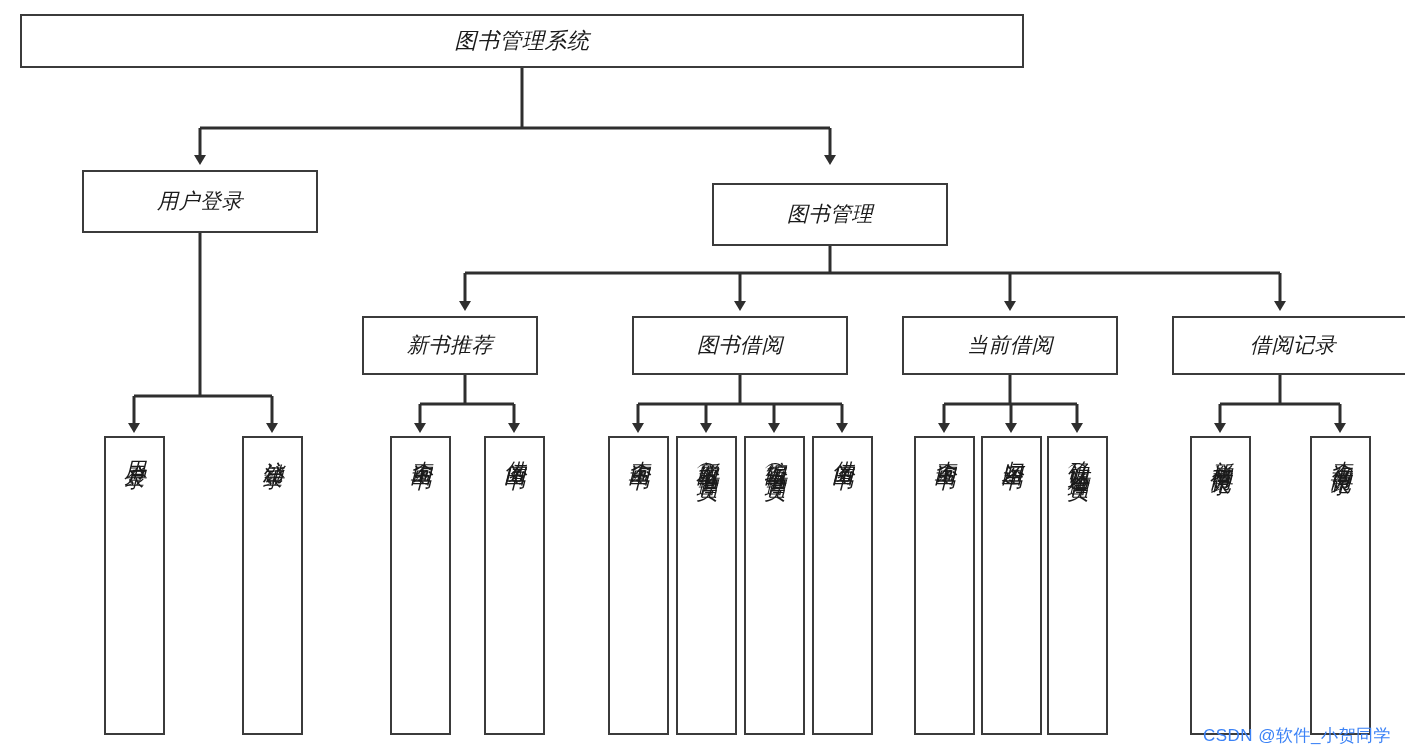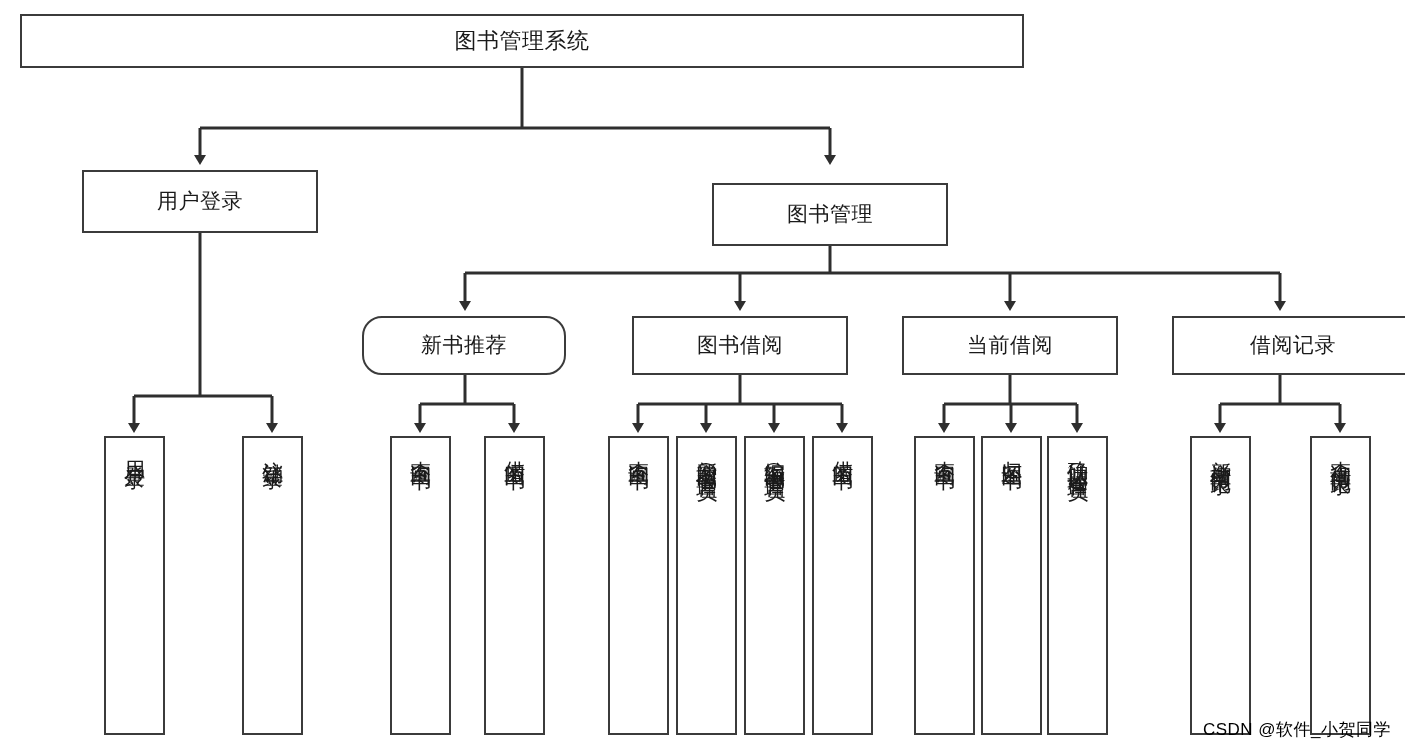--- a/index.html
+++ b/index.html
@@ -29,20 +29,21 @@
   .node {
     position: absolute;
     box-sizing: border-box;
     background: #ffffff;
     border: 2px solid #3b3b3b;
     display: flex;
     align-items: center;
     justify-content: center;
     color: #1a1a1a;
     z-index: 2;
+    font-style: italic;
   }
   .node .label {
     display: block;
     text-align: center;
     line-height: 1.18;
     letter-spacing: 0.5px;
   }
   
   .node.h .label {
     font-size: 21px;
@@ -61,23 +62,23 @@
     text-orientation: upright;
     font-size: 21px;
     line-height: 1.25;
     letter-spacing: 3px;
     white-space: nowrap;
     max-height: 292px;
   }
   .watermark {
     position: absolute;
     right: 14px;
-    bottom: 6px;
+    bottom: 0;
     font-size: 17px;
-    color: #000000;
+    color: #3b82f6;
     letter-spacing: 0.5px;
     white-space: nowrap;
     z-index: 5;
   }
 </style>
 </head>
 <body>
 
 <div id="canvas">
 
@@ -135,21 +136,21 @@
     <span class="label">图书管理系统</span>
   </div>
 
   <div class="node h" style="left:82px; top:170px; width:236px; height:63px;">
     <span class="label">用户登录</span>
   </div>
   <div class="node h" style="left:712px; top:170px; width:236px; height:63px;margin-top:13px;">
     <span class="label">图书管理</span>
   </div>
 
-  <div class="node h" style="left:362px; top:316px; width:204px; height:59px;border-radius:20px;">
+  <div class="node h" style="left:362px; top:316px; width:176px; height:59px;">
     <span class="label">新书推荐</span>
   </div>
   <div class="node h" style="left:902px; top:316px; width:216px; height:59px;">
     <span class="label">当前借阅</span>
   </div>
   <div class="node h" style="left:632px; top:316px; width:216px; height:59px;">
     <span class="label">图书借阅</span>
   </div>
   <div class="node h" style="left:1172px; top:316px; width:242px; height:59px;">
     <span class="label">借阅记录</span>

